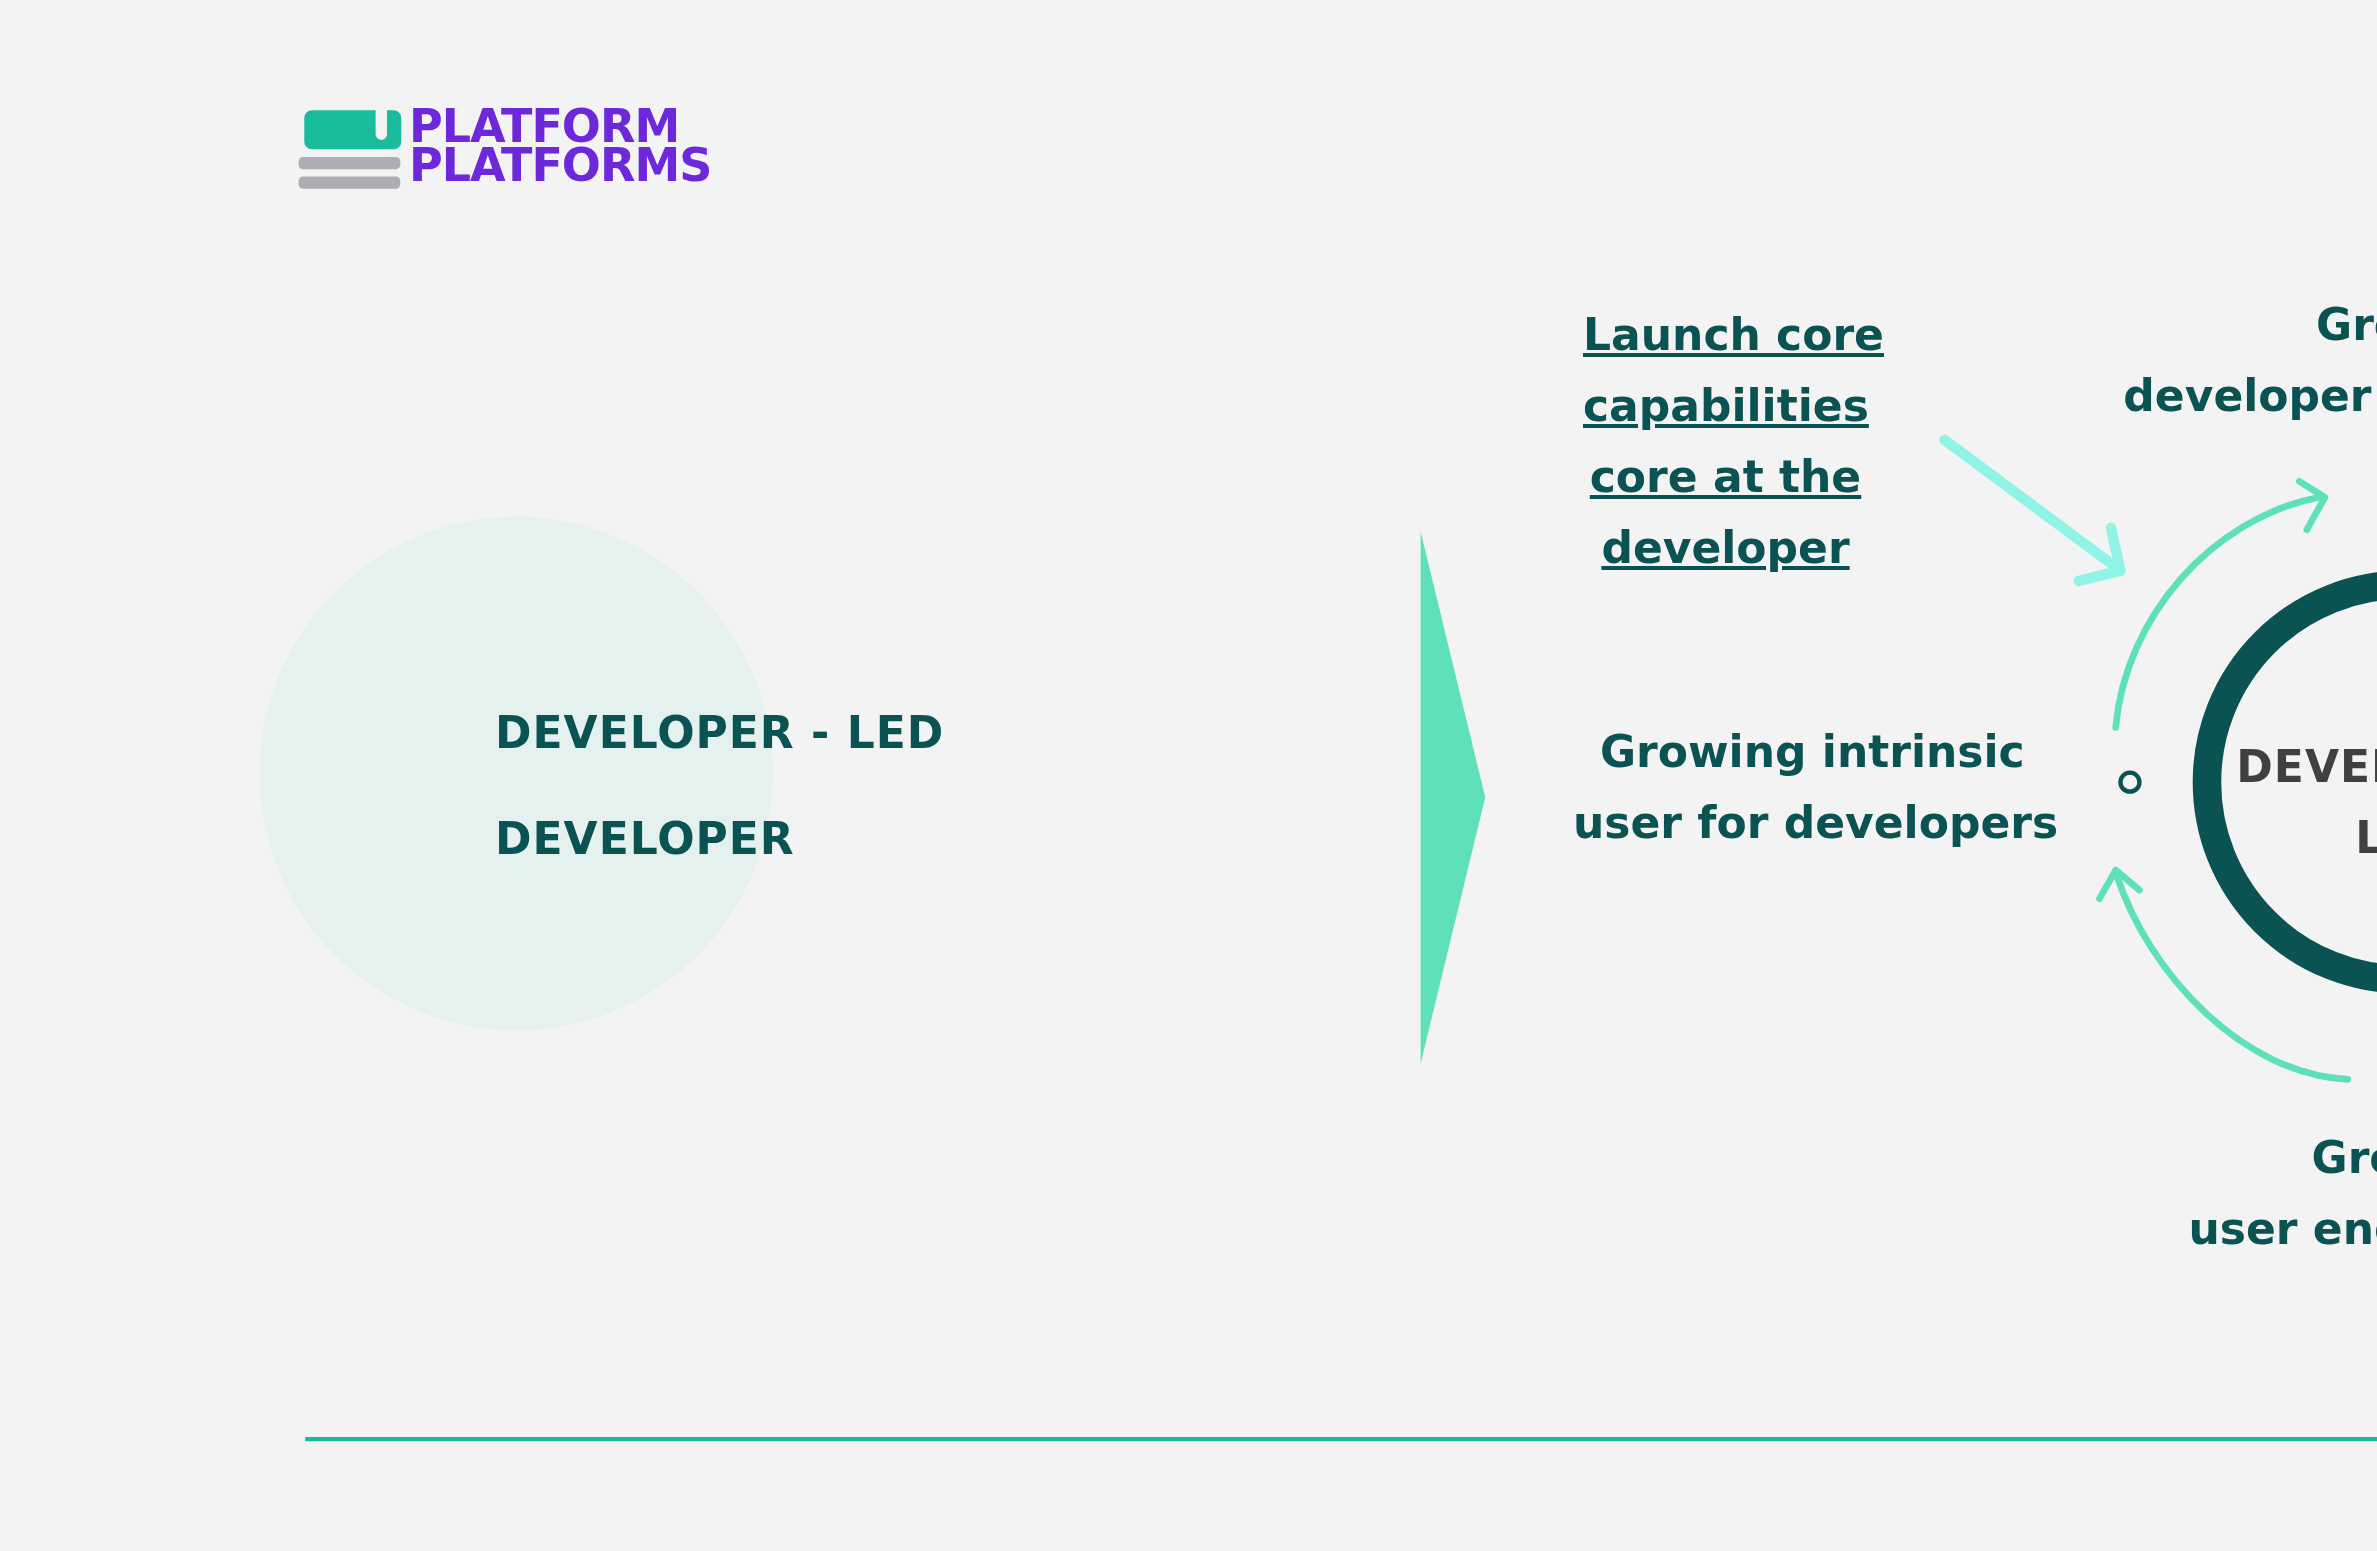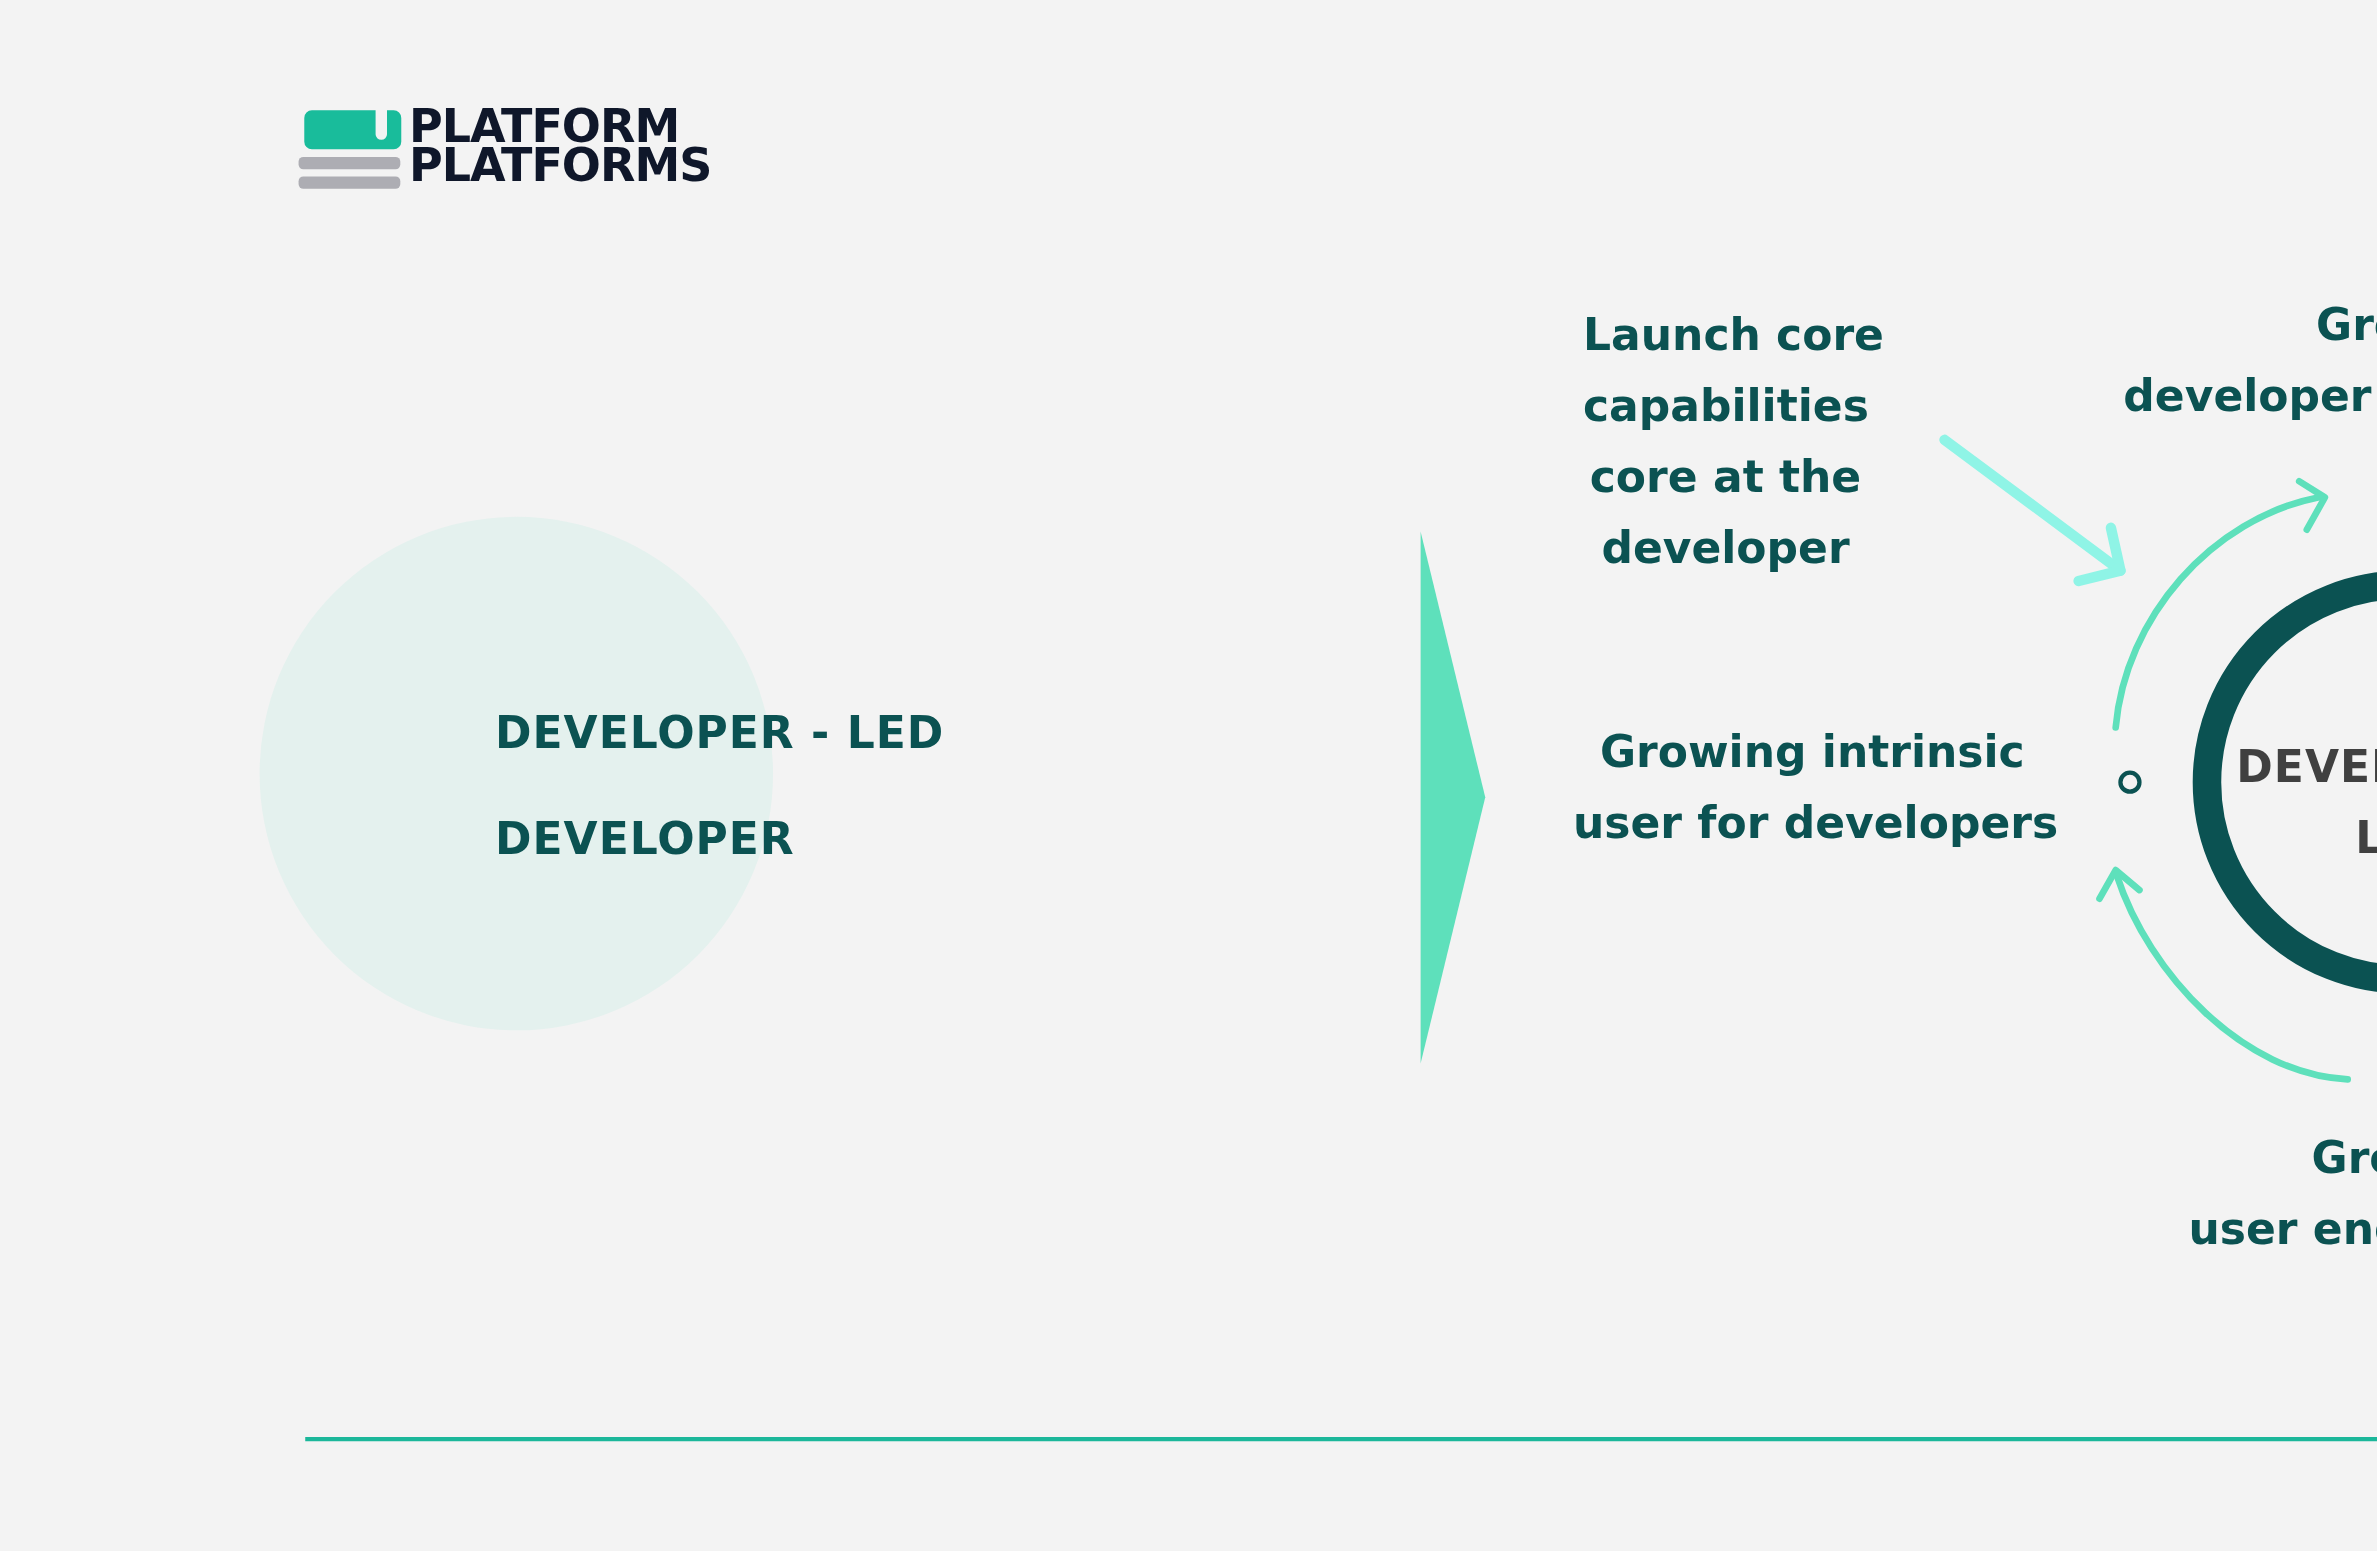--- a/index.html
+++ b/index.html
@@ -1,19 +1,19 @@
 <!DOCTYPE html>
 <html style="font-size:7.6px"><head>
 <meta charset="utf-8">
 <style>
   html, body { margin:0; padding:0; }
   body { width:3445px; height:1551px; background:#f3f3f3; position:relative; overflow:hidden;
          font-family:"DejaVu Sans", "Liberation Sans", sans-serif; }
   .abs { position:absolute; }
-  .logo-text { font-family:"DejaVu Sans", sans-serif; font-weight:bold; color:#0f172a; font-size:46px; line-height:39px; letter-spacing:-1px; }
+  .logo-text { font-family:"DejaVu Sans", sans-serif; font-weight:bold; color:#6d28d9; font-size:46px; line-height:39px; letter-spacing:-1px; }
   .title { color:#0b5252; font-weight:bold; font-size:44px; line-height:106px; letter-spacing:1px; white-space:nowrap; }
   .label { color:#0b5252; font-weight:bold; font-size:44px; line-height:71px; white-space:nowrap; }
   .center-text { color:#404040; font-weight:bold; font-size:44px; line-height:71px; text-align:center; letter-spacing:1px; }
   svg { position:absolute; left:0; top:0; }
 </style>
 </head>
 <body>
 
 <svg width="3445" height="1551" viewBox="0 0 7246 3262">
 
@@ -62,21 +62,21 @@
 <div class="abs logo-text" style="left:409px; top:107px;">
   <div>PLATFORM</div>
   <div>PLATFORMS</div>
 </div>
 
 <div class="abs title" style="left:495px; top:680px;">
   <div>DEVELOPER - LED</div>
   <div>DEVELOPER</div>
 </div>
 
-<div class="abs label" style="left:1583px; top:299px; width:285px; text-align:center;">
+<div class="abs label" style="left:1583px; top:299px; width:285px; text-align:center;text-decoration:underline;">
   <div>Launch core</div>
   <div>capabilities</div>
   <div>core at the</div>
   <div>developer</div>
 </div>
 
 <div class="abs label" style="left:2121px; top:289px; width:580px; text-align:center;">
   <div>Greater</div>
   <div>developer engagement</div>
 </div>

